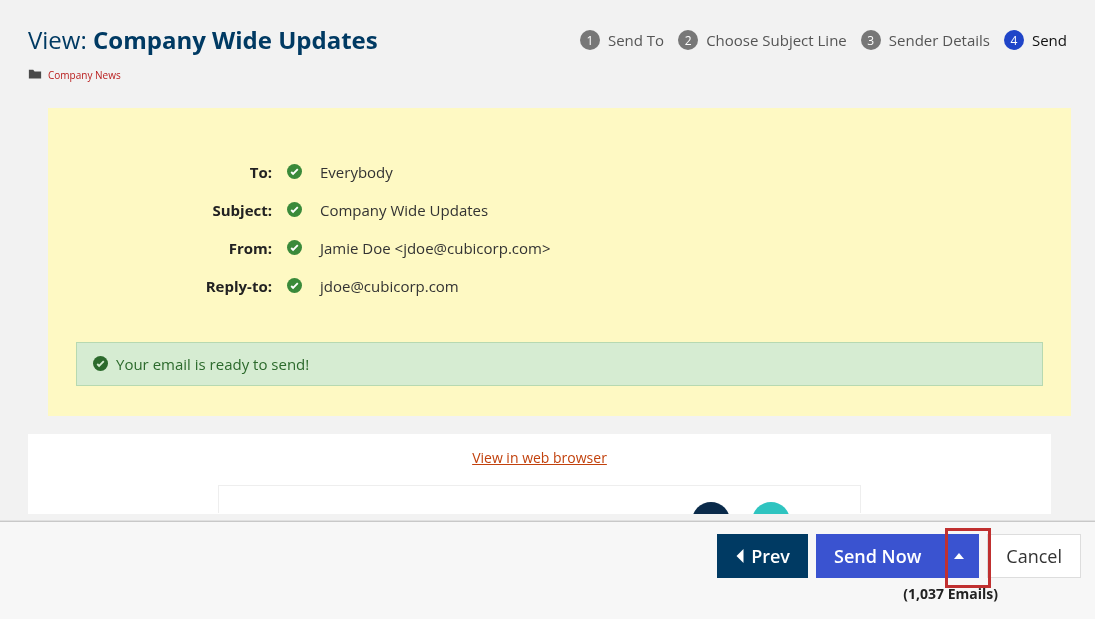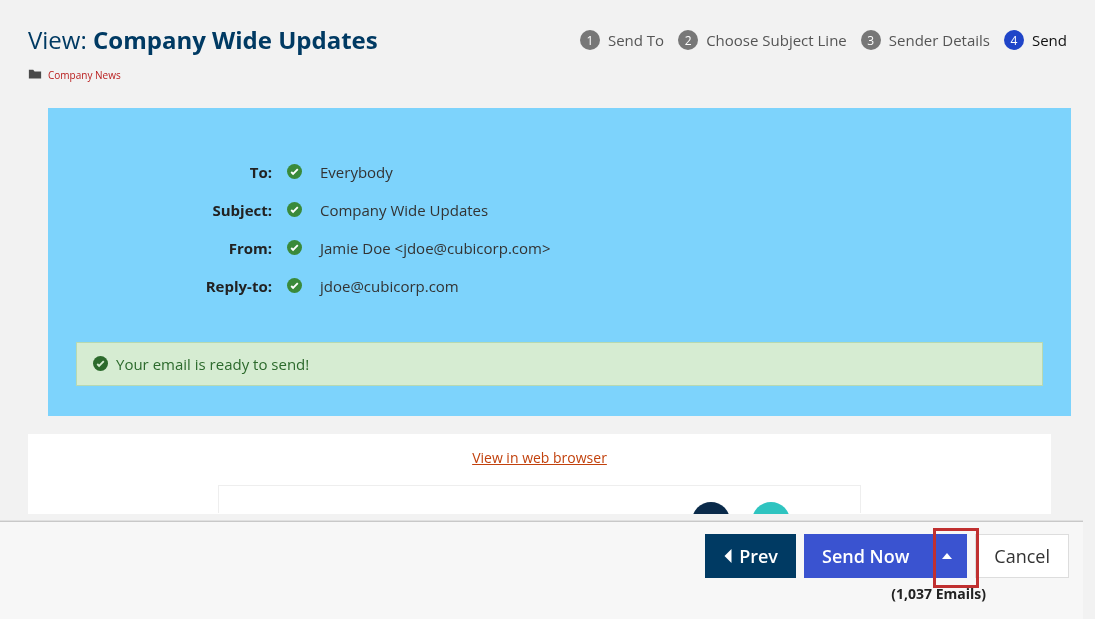--- a/index.html
+++ b/index.html
@@ -62,21 +62,21 @@
     font-size: 12px;
     display: flex;
     align-items: center;
     justify-content: center;
   }
   .step.active .num { background: #2045c8; }
   .step.active .label { color: #111; }
 
   
   .card {
-    background: #7dd3fc;
+    background: #fef9c3;
     margin: 24px 24px 0 48px;
     padding: 54px 28px 30px 28px;
   }
   .summary-table {
     display: grid;
     grid-template-columns: 200px 20px 1fr;
     row-gap: 18px;
     column-gap: 8px;
     font-size: 15px;
     margin-left: 0;
@@ -136,21 +136,21 @@
     top: 16px;
     width: 38px; height: 38px;
     border-radius: 50%;
   }
   .blob.dark { right: 130px; background: #0a2a4a; }
   .blob.teal { right: 70px; background: #2fc4c0; }
 
   
   .action-bar {
     position: absolute;
-    left: 0; right: 12px; bottom: 0;
+    left: 0; right: 0; bottom: 0;
     height: 98px;
     background: #f7f7f7;
     border-top: 1px solid #c8c8c8;
     box-shadow: 0 -1px 0 #e0e0e0;
     padding: 12px 14px 8px 0;
     display: flex;
     flex-direction: column;
     align-items: flex-end;
     gap: 6px;
   }

